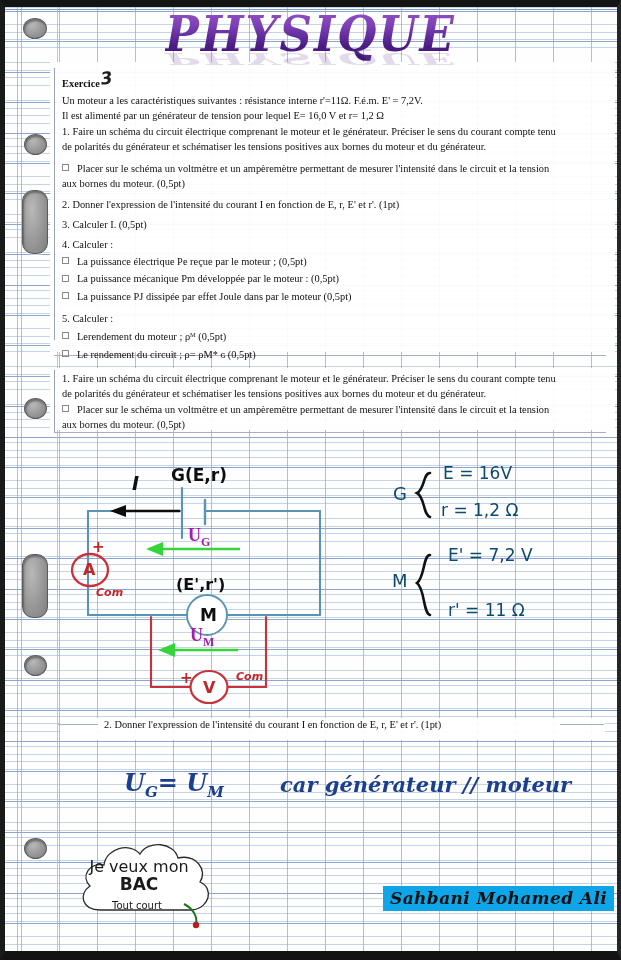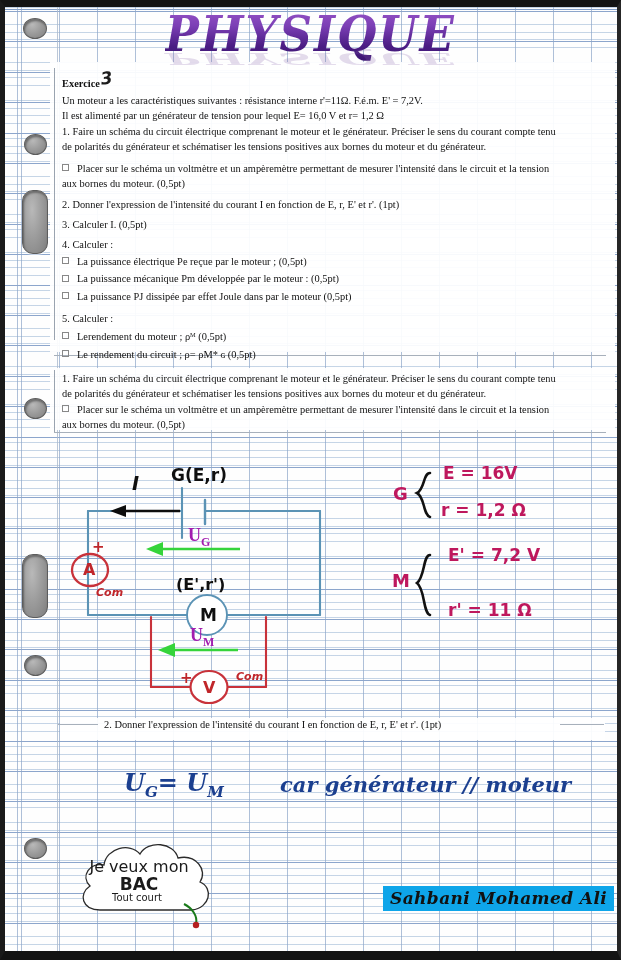--- a/index.html
+++ b/index.html
@@ -135,22 +135,22 @@
   }
   .hrule{
     position:absolute;z-index:9;height:1px;background:#a7b0bb;
   }
   
   #circuit{position:absolute;left:0;top:0;z-index:14;}
   
   .hand{
     position:absolute;z-index:16;
     font-family:"DejaVu Sans", sans-serif;
-    font-weight:bold;
-    color:#be185d;
+    font-weight:normal;
+    color:#0c4a6e;
   }
   .hw-blue{
     position:absolute;z-index:16;
     font-family:"DejaVu Serif", serif;
     font-style:italic;font-weight:bold;
     color:#1b3f8f;
   }
   .hw-navy{
     position:absolute;z-index:17;
     font-family:Liberation Serif, serif;
@@ -356,19 +356,19 @@
 
   <div class="cloud-wrap" style="left:72px;top:832px;width:150px;height:98px;">
     <svg width="150" height="98">
       <path d="M28,78 C10,78 6,62 18,54 C8,44 18,30 32,33 C34,16 58,10 68,22
                C76,8 102,10 106,26 C124,22 136,38 128,50 C142,56 138,76 120,78 Z" fill="#ffffff" stroke="#2b2b2b" stroke-width="1.3"></path>
       <path d="M112,72 C120,76 126,84 124,92" stroke="#1a7a1a" stroke-width="2" fill="none"></path>
       <circle cx="124" cy="93" r="3.2" fill="#b42020"></circle>
     </svg>
     <div class="cloud-txt" style="top:25px;left:-8px;font-size:16px;">Je veux mon</div>
     <div class="cloud-txt" style="top:42px;left:-8px;font-size:17px;font-weight:bold;">BAC</div>
-    <div class="cloud-txt" style="top:60px;left:-10px;font-size:10px;">Tout court</div>
+    <div class="cloud-txt" style="top:68px;left:-10px;font-size:10px;">Tout court</div>
   </div>
 
   <div class="sign" style="left:383px;top:886px;">Sahbani Mohamed Ali</div>
 
   <div class="scan-border"></div>
 </div>
 
 </body></html>

